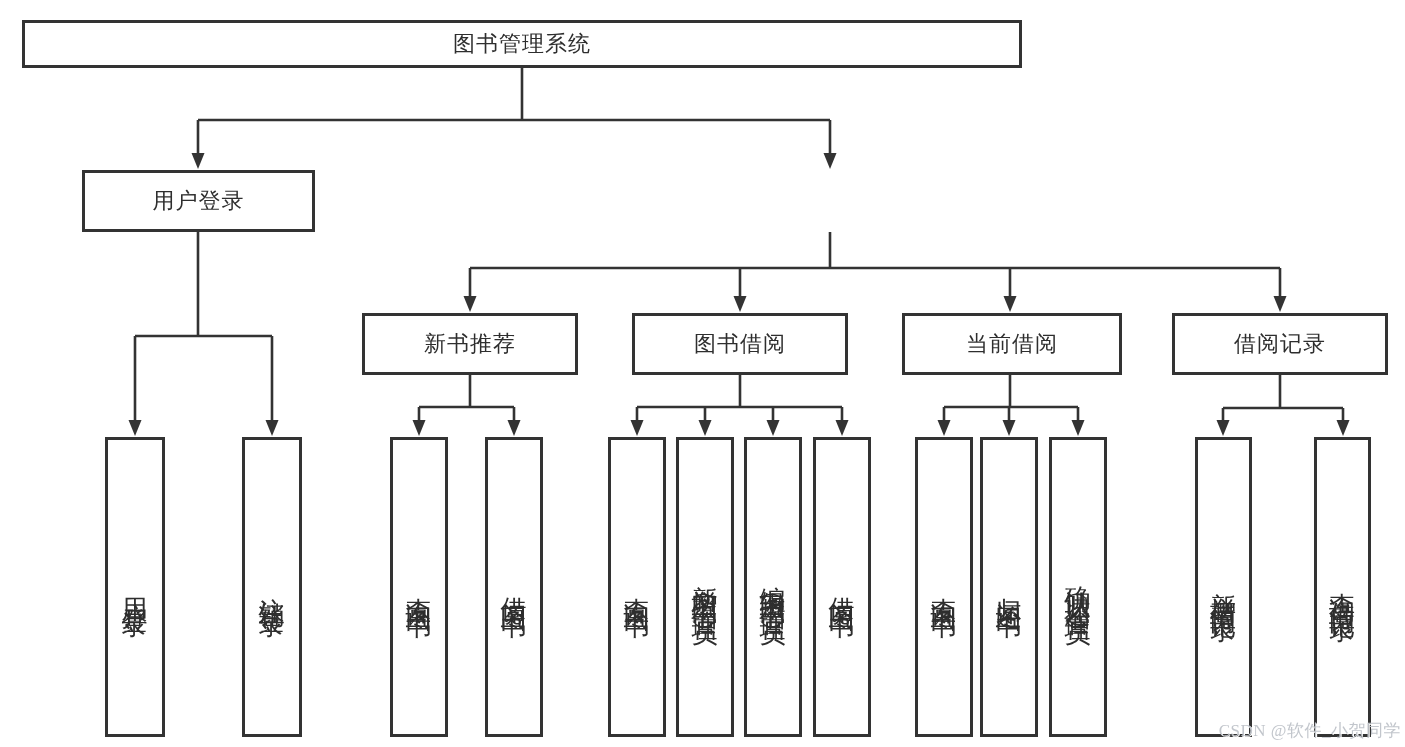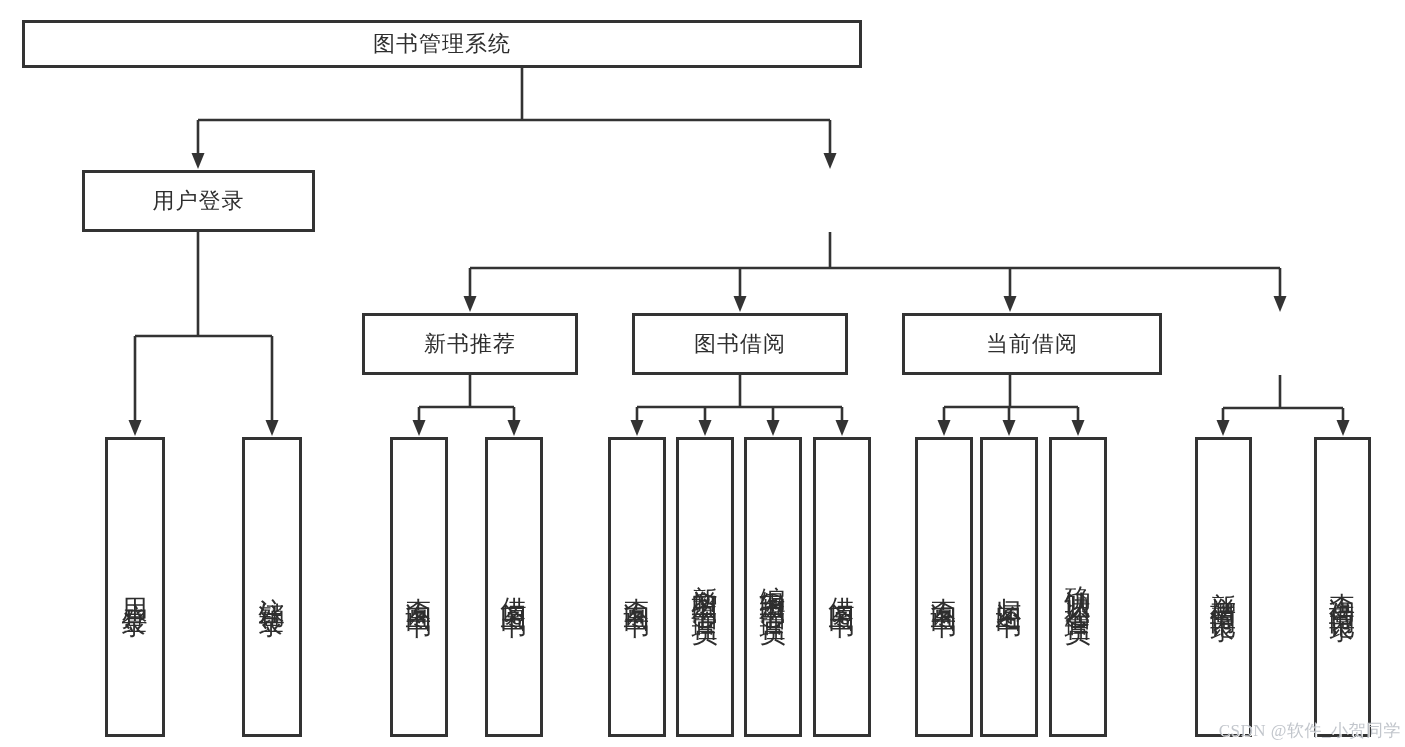--- a/index.html
+++ b/index.html
@@ -96,27 +96,28 @@
       <polygon class="arrowhead" points="766.5,420 779.5,420 773,436"></polygon>
       <polygon class="arrowhead" points="835.5,420 848.5,420 842,436"></polygon>
       <polygon class="arrowhead" points="937.5,420 950.5,420 944,436"></polygon>
       <polygon class="arrowhead" points="1002.5,420 1015.5,420 1009,436"></polygon>
       <polygon class="arrowhead" points="1071.5,420 1084.5,420 1078,436"></polygon>
       <polygon class="arrowhead" points="1216.5,420 1229.5,420 1223,436"></polygon>
       <polygon class="arrowhead" points="1336.5,420 1349.5,420 1343,436"></polygon>
     </g>
   </svg>
 
-  <div class="hnode" style="left:22px; top:20px; width:840px; height:48px;">图书管理系统</div>
+  <div class="hnode" style="left:22px; top:20px; width:1000px; height:48px;">图书管理系统</div>
 
   <div class="hnode" style="left:82px; top:170px; width:233px; height:62px;">用户登录</div>
 
   <div class="hnode" style="left:632px; top:313px; width:216px; height:62px;">图书借阅</div>
   <div class="hnode" style="left:362px; top:313px; width:216px; height:62px;">新书推荐</div>
-  <div class="hnode" style="left:902px; top:313px; width:260px; height:62px;">当前借阅</div>
+  <div class="hnode" style="left:902px; top:313px; width:220px; height:62px;">当前借阅</div>
+  <div class="hnode" style="left:1172px; top:313px; width:216px; height:62px;">借阅记录</div>
 
   <div class="vnode" style="left:105px; width:60px;">用户登录</div>
   <div class="vnode" style="left:242px; width:60px;">注销登录</div>
 
   <div class="vnode" style="left:390px; width:58px;">查询图书</div>
   <div class="vnode" style="left:485px; width:58px;">借阅图书</div>
 
   <div class="vnode" style="left:608px; width:58px;">查询图书</div>
   <div class="vnode" style="left:676px; width:58px;">新增图书（管理员）</div>
   <div class="vnode" style="left:744px; width:58px;">编辑图书（管理员）</div>

